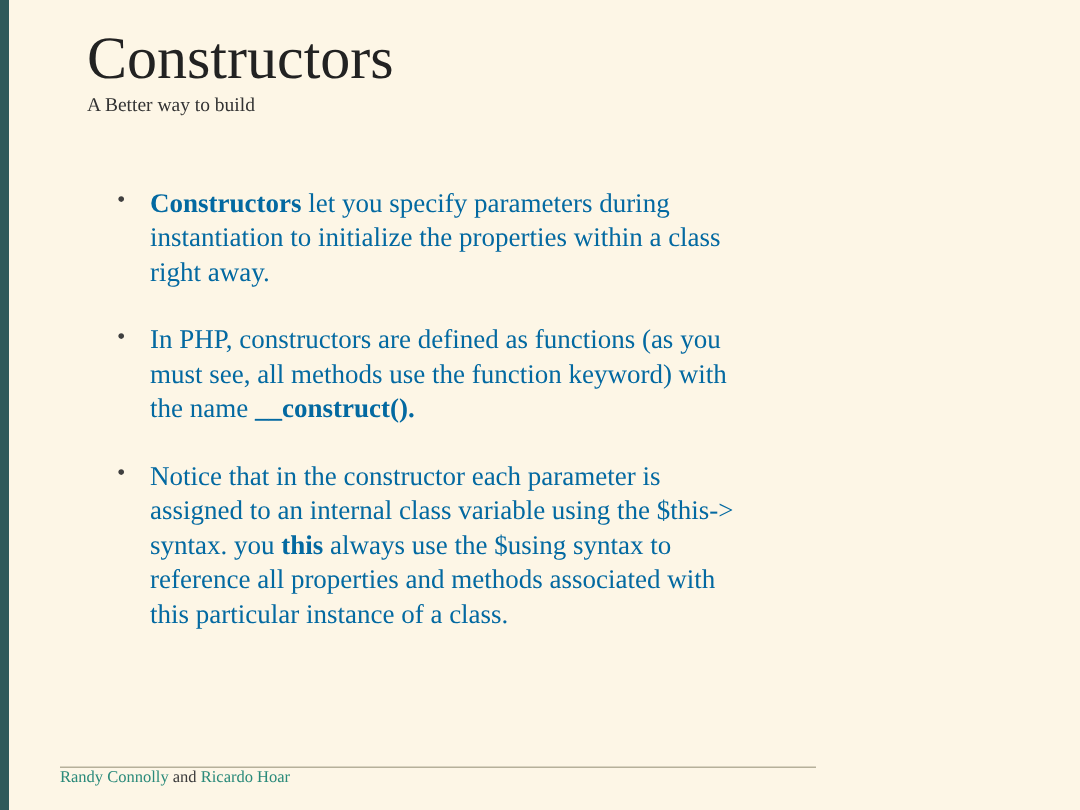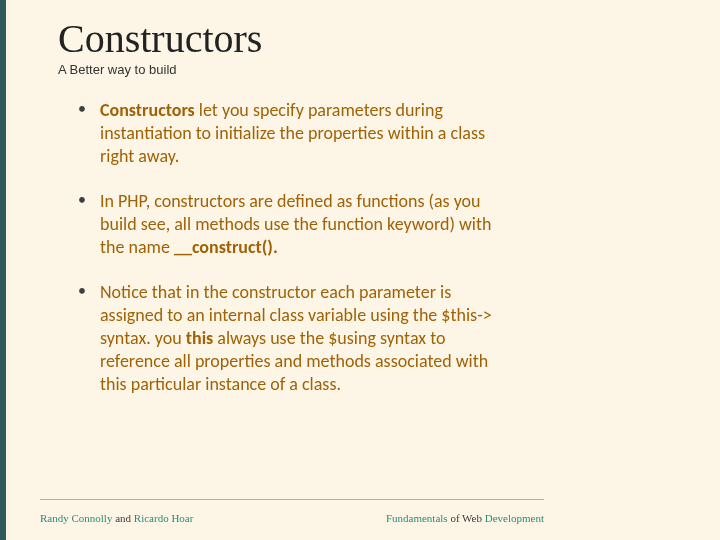--- a/index.html
+++ b/index.html
@@ -23,54 +23,55 @@
 }
 .title {
   font-family: Georgia, "Times New Roman", serif;
   font-size: 40px;
   font-weight: 400;
   color: #222;
   margin: 0 0 2px 0;
   line-height: 1.05;
 }
 .subtitle {
-  font-family: Liberation Sans, sans-serif;
+  font-family: Liberation Serif, serif;
   font-size: 13px;
   color: #333;
-  margin: 0 0 22px 0;
+  margin: 0 0 46px 0;
 }
 ul.bullets {
   list-style: none;
   padding: 0;
   margin: 0 22px 0 16px;
 }
 ul.bullets > li {
   position: relative;
   padding-left: 26px;
   font-size: 18px;
   line-height: 1.28;
-  color: #a16207;
+  color: #0369a1;
   margin-bottom: 22px;
+  font-family: Liberation Serif, serif;
 }
 ul.bullets > li::before {
   content: "•";
   position: absolute;
   left: 4px;
   top: 0;
   color: #3f3f3f;
   font-size: 16px;
 }
 .b { font-weight: 700; }
 .footer {
   position: absolute;
   left: 34px;
   right: 28px;
   bottom: 16px;
   border-top: 1px solid #b6b09a;
-  padding-top: 12px;
+  padding-top: 0;
   font-family: Georgia, "Times New Roman", serif;
   font-size: 11px;
   color: #3b3b3b;
   display: flex;
   justify-content: space-between;
   text-align: right;
 }
 .teal { color: #2a8a7a; }
 </style>
 </head>
@@ -79,29 +80,26 @@
 <div class="slide">
 
   <h1 class="title">Constructors</h1>
   <div class="subtitle">A Better way to build</div>
 
   <ul class="bullets">
     <li>
       <span class="b">Constructors</span><span> let you specify parameters during instantiation to initialize the properties within a class right away.</span>
     </li>
     <li>
-      <span>In PHP, constructors are defined as functions (as you build see, all methods use the function keyword) with the name </span><span class="b">__construct().</span>
+      <span>In PHP, constructors are defined as functions (as you must see, all methods use the function keyword) with the name </span><span class="b">__construct().</span>
     </li>
     <li>
       <span>Notice that in the constructor each parameter is assigned to an internal class variable using the $this-&gt; syntax. you </span><span class="b">this</span><span> always use the $using syntax to reference all properties and methods associated with this particular instance of a class.</span>
     </li>
   </ul>
 
   <div class="footer">
     <div>
       <span class="teal">Randy Connolly</span><span> and </span><span class="teal">Ricardo Hoar</span>
     </div>
-    <div>
-      <span class="teal">Fundamentals</span><span> of Web </span><span class="teal">Development</span>
-    </div>
   </div>
 
 </div>
 
 </body></html>

